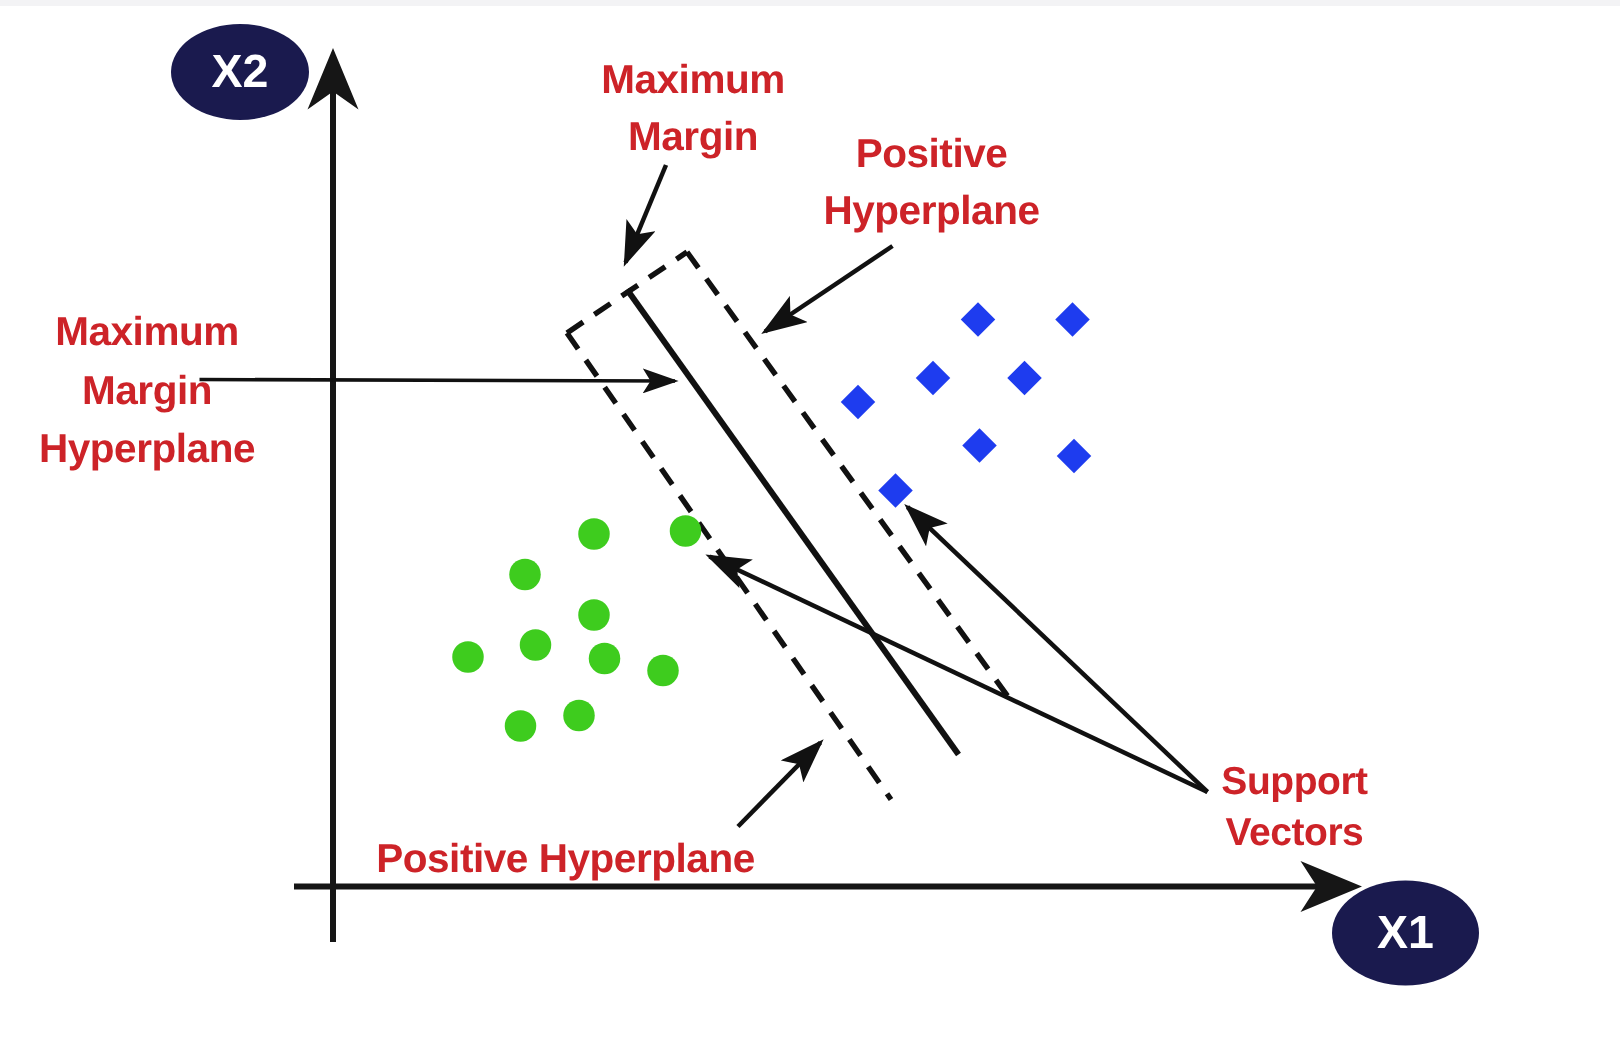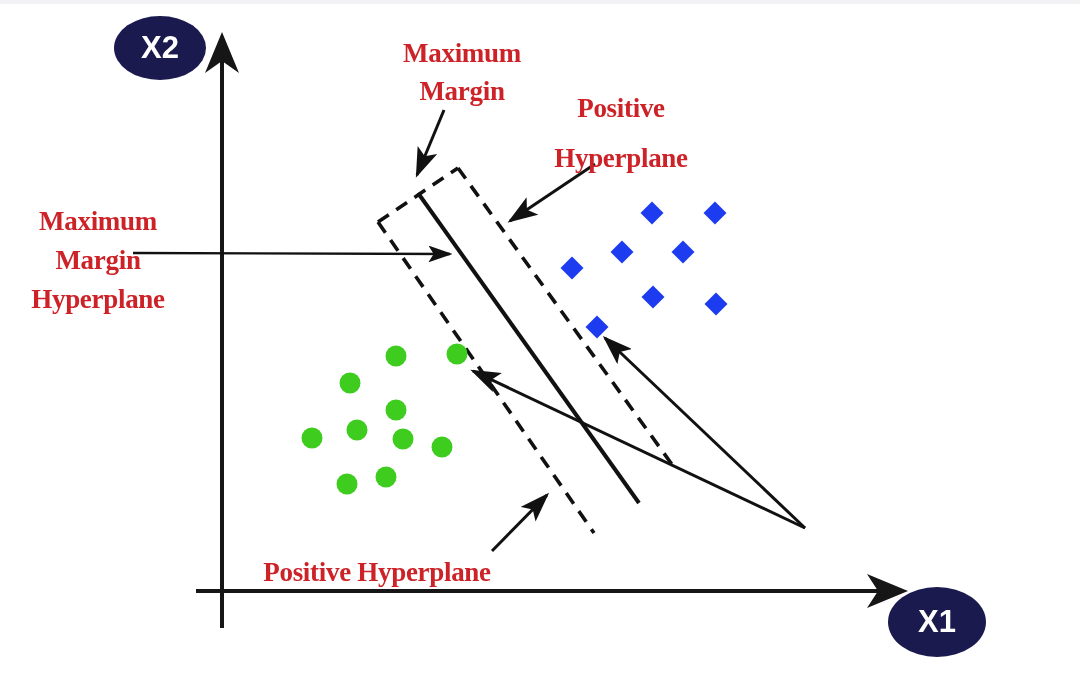--- a/index.html
+++ b/index.html
@@ -25,24 +25,23 @@
   .blue-diamond{fill:var(--blue,#1e3cef);stroke:none;}
   .axis-ellipse{fill:var(--navy,#1a1a4e);stroke:none;}
   .lbl{
     position:absolute;
     color:var(--red,#cd2328);
     font-weight:700;
     letter-spacing:-0.3px;
     text-align:center;
     white-space:pre-line;
     user-select:none;
-    font-family:Liberation Serif, serif;
   }
   #lbl-max-margin      {left:352px; top:34px;  width:220px; font-size:27px; line-height:38px;}
-  #lbl-pos-hyper       {left:511px; top:83px;  width:220px; font-size:27px; line-height:50px;}
+  #lbl-pos-hyper       {left:511px; top:83px;  width:220px; font-size:27px; line-height:38px;}
   #lbl-mmh             {left:-12px; top:202px; width:220px; font-size:27px; line-height:39px;}
   #lbl-neg-hyper       {left:227px; top:553px; width:300px; font-size:27px; line-height:38px;}
   #lbl-support         {left:773px; top:503px; width:180px; font-size:26px; line-height:34px;}
   .axis-lbl{
     position:absolute;
     color:#ffffff;
     font-weight:700;
     font-size:31px;
     text-align:center;
     line-height:40px;
@@ -115,15 +114,17 @@
   </svg>
 
   <div class="lbl" id="lbl-max-margin">Maximum
 Margin</div>
   <div class="lbl" id="lbl-pos-hyper">Positive
 Hyperplane</div>
   <div class="lbl" id="lbl-mmh">Maximum
 Margin
 Hyperplane</div>
   <div class="lbl" id="lbl-neg-hyper">Positive Hyperplane</div>
+  <div class="lbl" id="lbl-support">Support
+Vectors</div>
   <div class="axis-lbl" id="lbl-x2">X2</div>
   <div class="axis-lbl" id="lbl-x1">X1</div>
 </div>
 
 </body></html>

